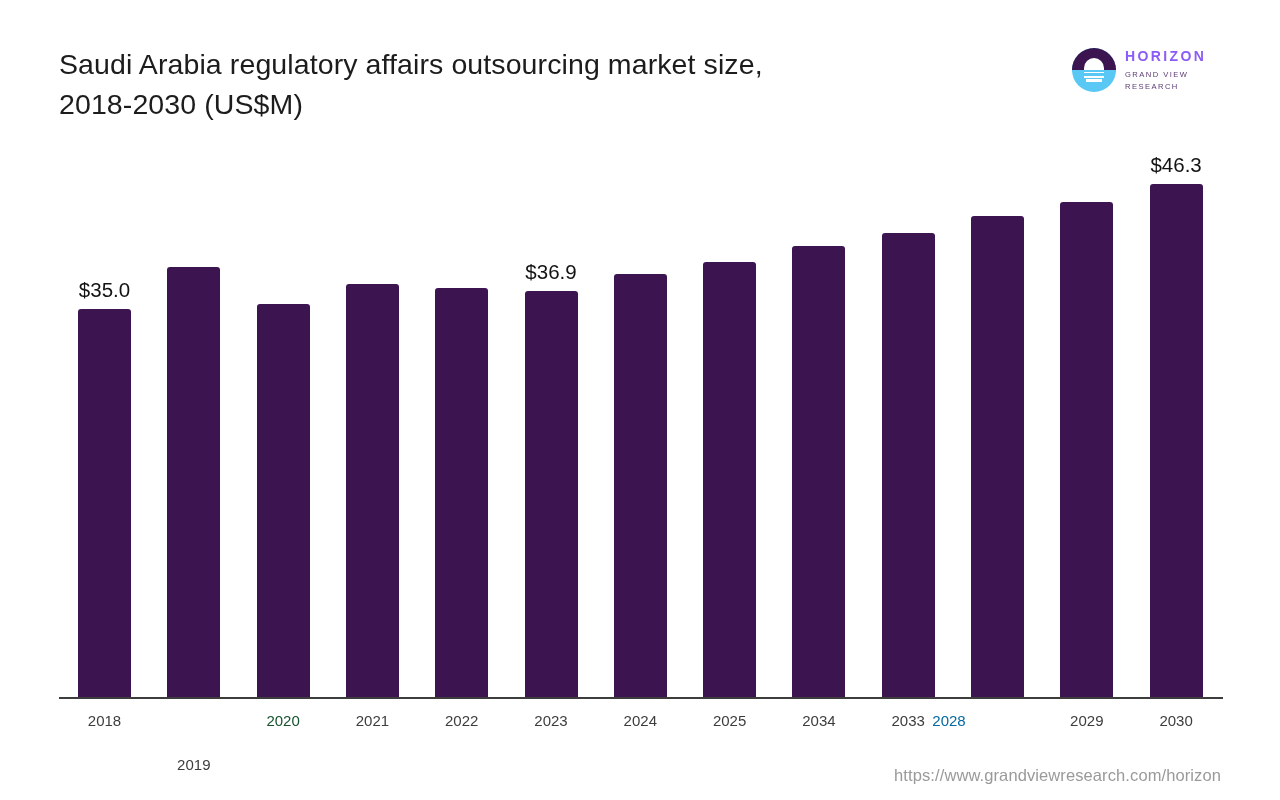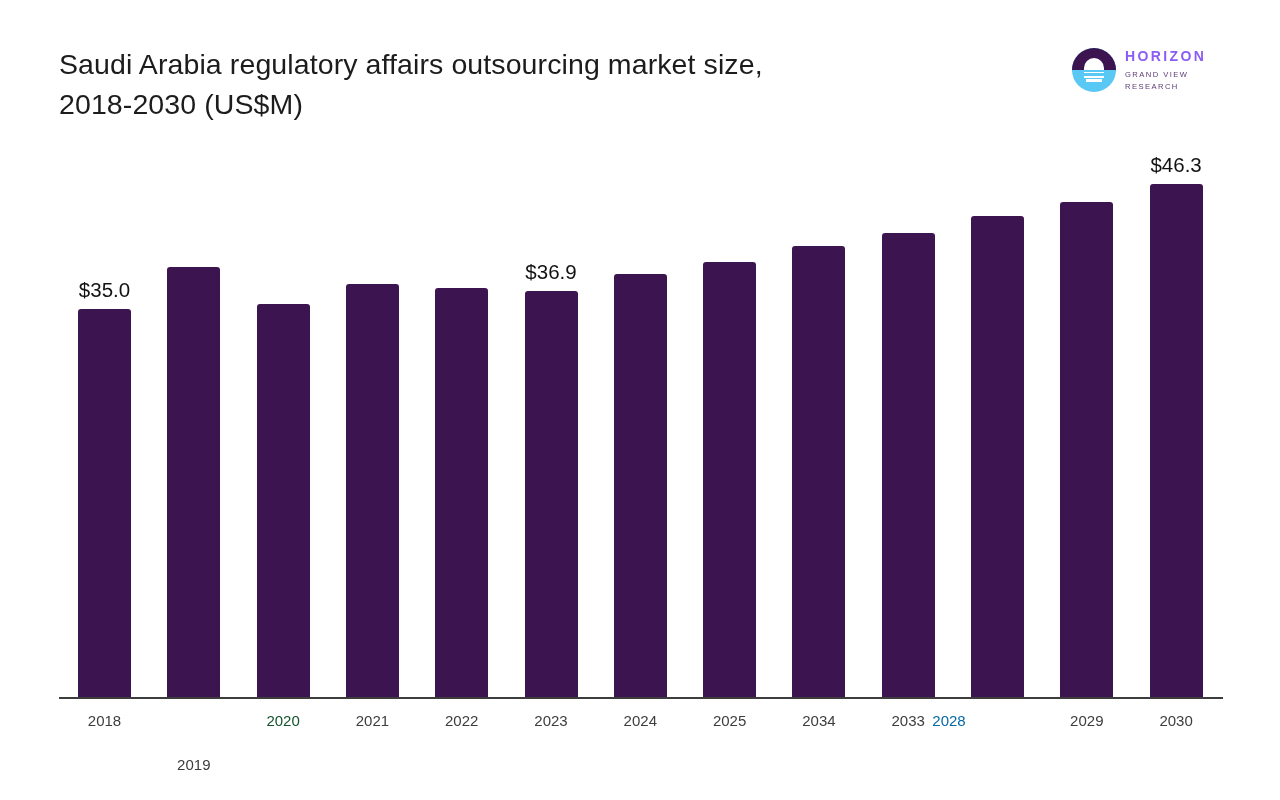--- a/index.html
+++ b/index.html
@@ -154,14 +154,15 @@
         <div class="xtick" style="left: 640.3px; color: rgb(61, 61, 61);">2024</div>
         <div class="xtick" style="left: 729.6px; color: rgb(61, 61, 61);">2025</div>
         <div class="xtick" style="left: 818.9px; color: rgb(61, 61, 61);">2034</div>
         <div class="xtick" style="left: 908.2px; color: rgb(61, 61, 61);">2033</div>
         <div class="xtick" style="left: 949px; color: #0369a1;">2028</div>
         <div class="xtick" style="left: 1086.8px; color: rgb(61, 61, 61);">2029</div>
         <div class="xtick" style="left: 1176.1px; color: rgb(61, 61, 61);">2030</div>
       </div>
   </div>
 
+  <div class="source-url">https://www.grandviewresearch.com/horizon</div>
 
 </div>
 
 </body></html>

